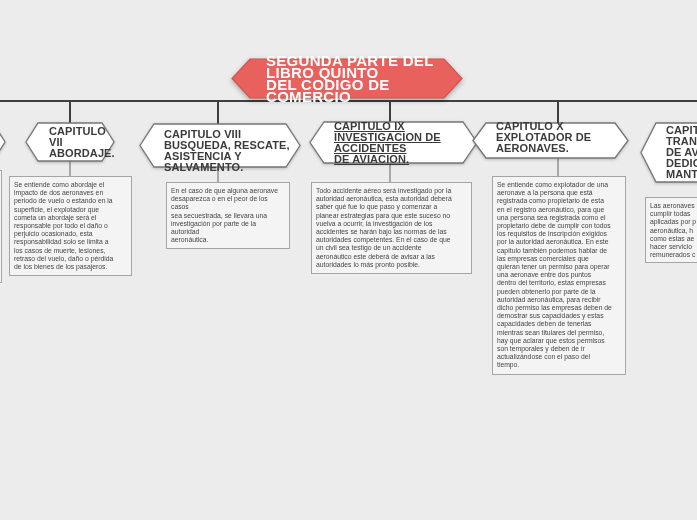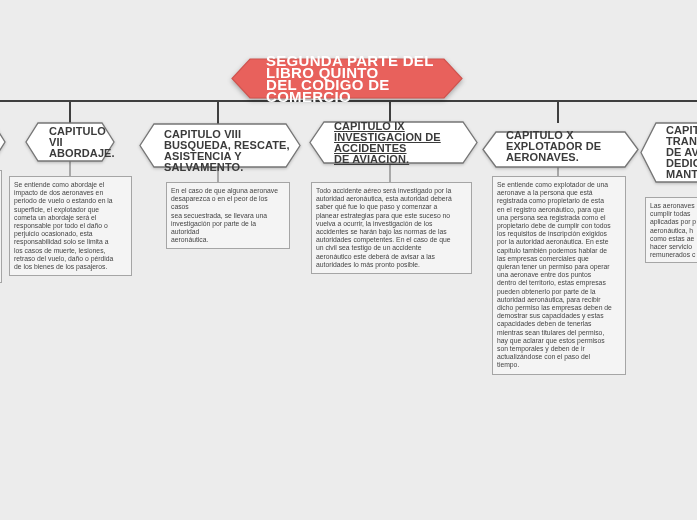--- a/index.html
+++ b/index.html
@@ -38,21 +38,21 @@
   .n-root{left:232px;top:59px;width:230px;height:39px;}
   .n-root svg{filter:drop-shadow(0 2px 2.5px rgba(0,0,0,.3));}
   .n-root .node-title{color:#ffffff;font-size:15px;line-height:12px;padding-left:34px;letter-spacing:.3px;}
   .n-left{left:-85px;top:123px;width:90px;height:38px;}
   .n-cap7{left:26px;top:123px;width:88px;height:38px;}
   .n-cap7 .node-title{padding-left:23px;}
   .n-cap8{left:140px;top:124px;width:160px;height:53px;}
   .n-cap8 .node-title{padding-left:24px;}
   .n-cap9{left:310px;top:122px;width:167px;height:41px;}
   .n-cap9 .node-title{padding-left:24px;text-decoration:underline;}
-  .n-cap10{left:483px;top:123px;width:155px;height:28px;margin-top:9px;}
+  .n-cap10{left:473px;top:123px;width:155px;height:28px;}
   .n-cap10 .node-title{padding-left:23px;}
   .n-right{left:641px;top:123px;width:170px;height:59px;}
   .n-right .node-title{padding-left:25px;}
   
   .note{
     position:absolute;
     background:#f4f4f4;
     border:1px solid #a5a5a5;
     box-sizing:border-box;
     padding:4px 4px;

